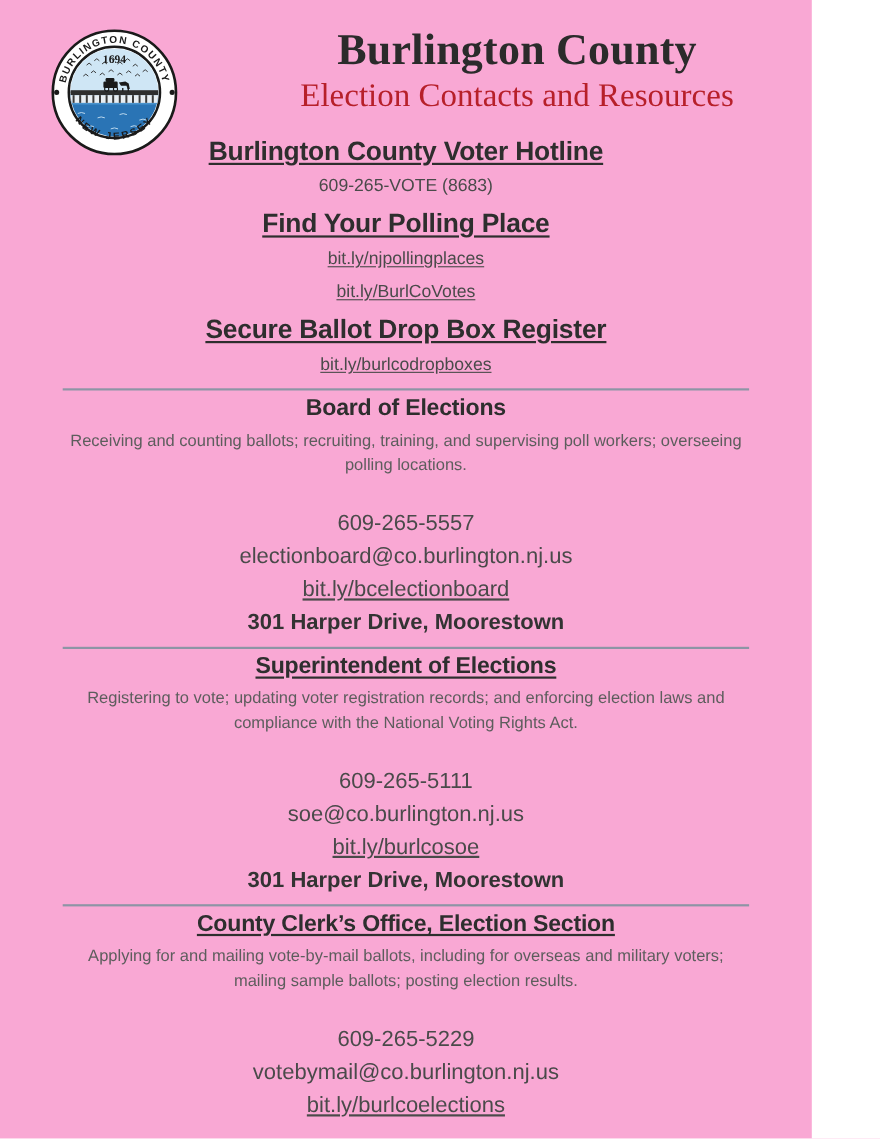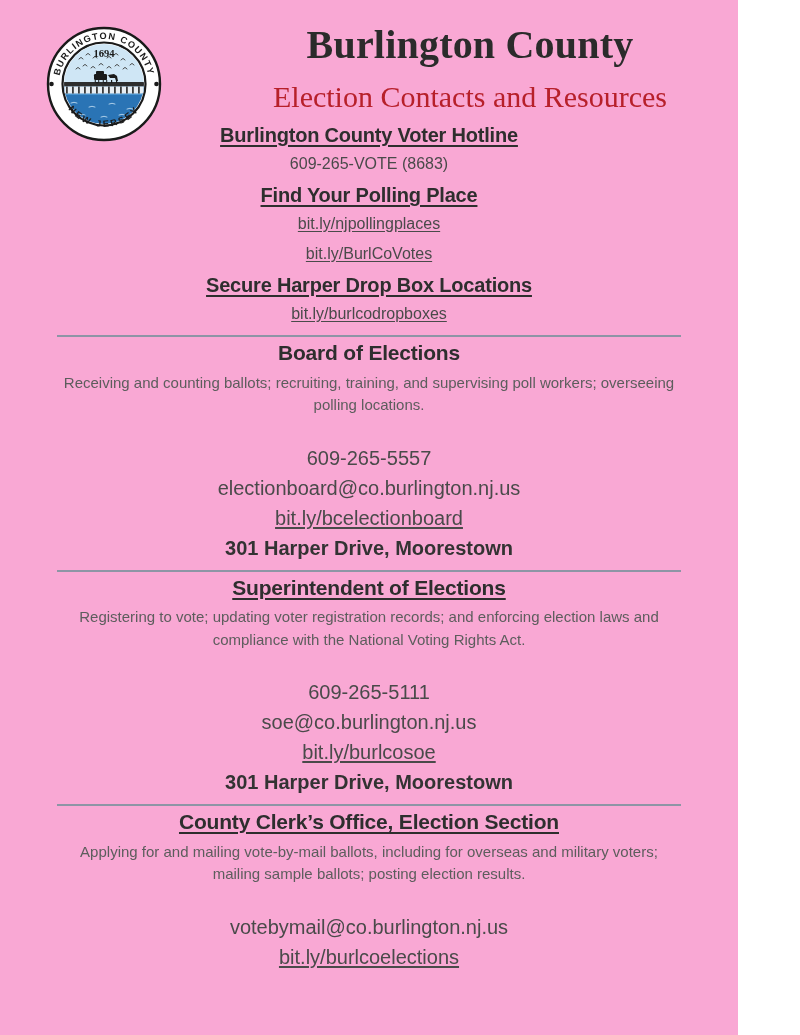--- a/index.html
+++ b/index.html
@@ -50,31 +50,31 @@
     letter-spacing: 0.2px;
     line-height: 1.05;
     margin: 0;
   }
   .doc-subtitle {
     font-family: "Liberation Serif", serif;
     font-size: 30px;
     font-weight: normal;
     color: #b7202a;
     line-height: 1.15;
-    margin: 14px 0 0 0;
+    margin: 4px 0 0 0;
   }
 
   
   .quicklinks {
     margin-top: 2px;
     text-align: center;
   }
   .ql-item { margin-bottom: 2px; }
   .ql-heading {
-    font-size: 20px;
+    font-size: 24px;
     font-weight: bold;
     color: #2e2e2e;
     text-decoration: underline;
     text-underline-offset: 3px;
     letter-spacing: -0.2px;
     line-height: 1.5;
     display: inline-block;
   }
   .ql-value {
     font-size: 16px;
@@ -253,21 +253,21 @@
     <div class="ql-item">
       <span class="ql-heading">Find Your Polling Place</span>
       <span class="ql-value link">bit.ly/njpollingplaces</span>
     </div>
 
     <div class="ql-item">
       <span class="ql-value link">bit.ly/BurlCoVotes</span>
     </div>
 
     <div class="ql-item">
-      <span class="ql-heading">Secure Harper Drop Box Locations</span>
+      <span class="ql-heading">Secure Ballot Drop Box Register</span>
       <span class="ql-value link">bit.ly/burlcodropboxes</span>
     </div>
 
   </div>
 
   <div class="divider"></div>
 
   <div class="dept">
     <div><span class="dept-name">Board of Elections</span></div>
     <div class="dept-desc">Receiving and counting ballots; recruiting, training, and supervising poll workers; overseeing polling locations.</div>
@@ -291,19 +291,20 @@
       <div class="contact-line address">301 Harper Drive, Moorestown</div>
     </div>
   </div>
 
   <div class="divider"></div>
 
   <div class="dept">
     <div><span class="dept-name underlined">County Clerk’s Office, Election Section </span></div>
     <div class="dept-desc">Applying for and mailing vote-by-mail ballots, including for overseas and military voters; mailing sample ballots; posting election results.</div>
     <div class="dept-contact">
+      <div class="contact-line">609-265-5229</div>
       <div class="contact-line">votebymail@co.burlington.nj.us</div>
       <div class="contact-line link">bit.ly/burlcoelections</div>
 
     </div>
   </div>
 
 </div>
 
 </body></html>

